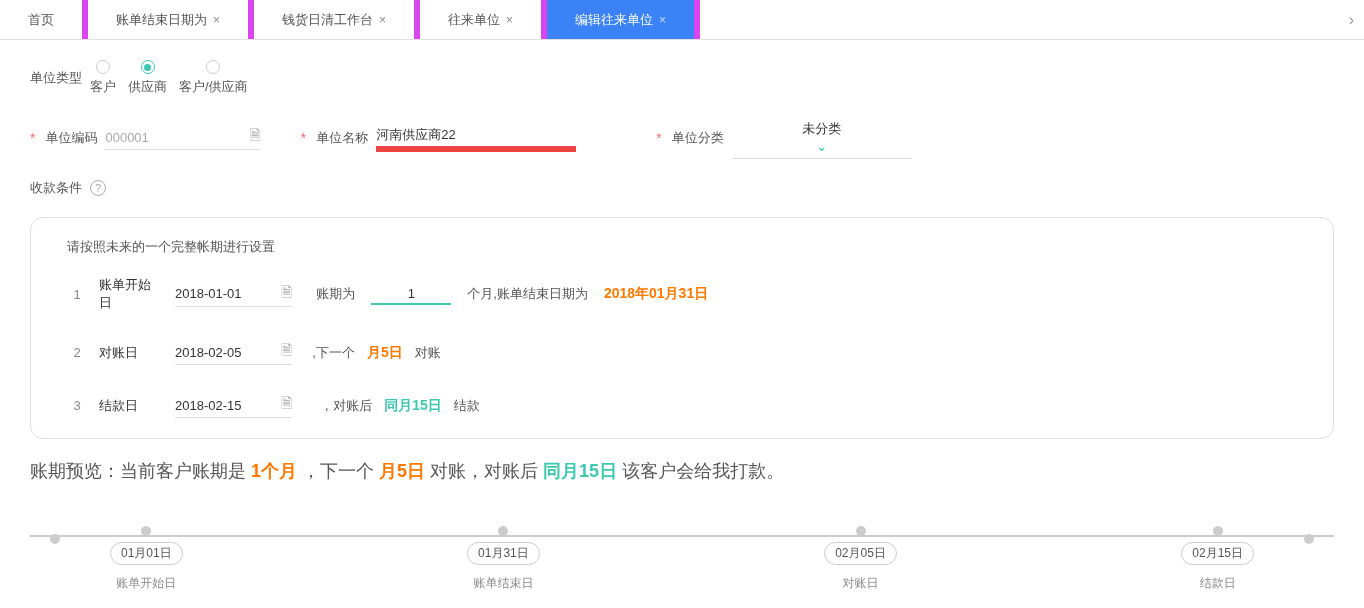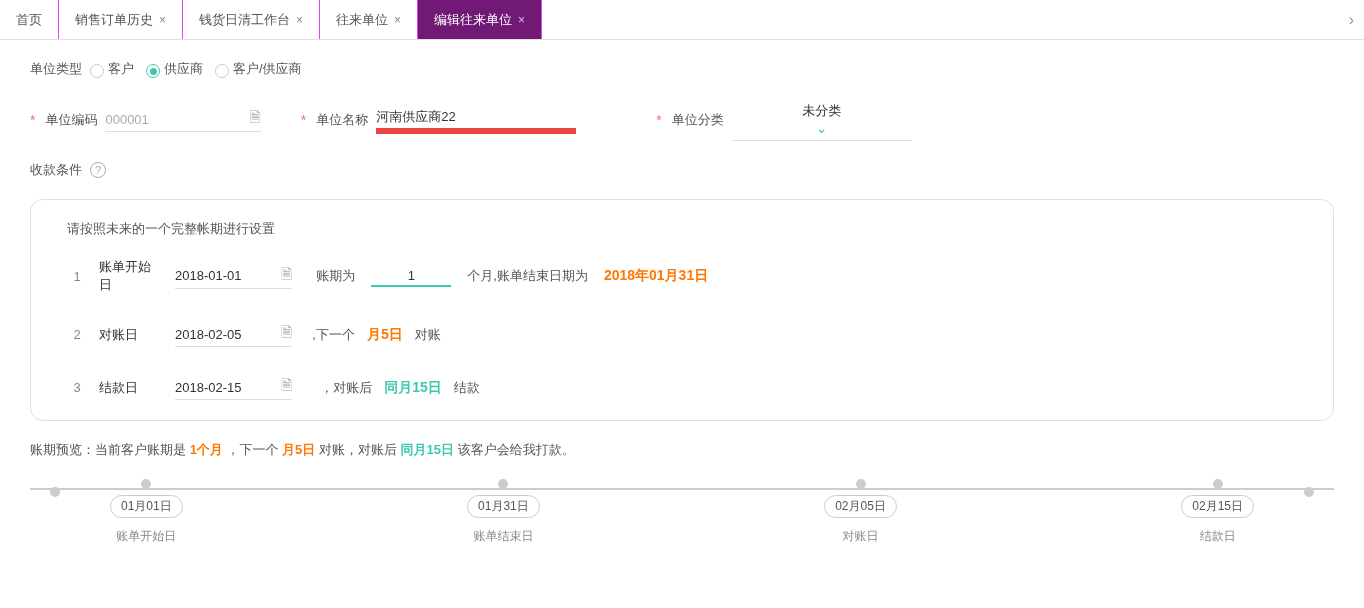--- a/index.html
+++ b/index.html
@@ -11,31 +11,31 @@
       align-items: center;
       background: #fff;
       border-bottom: 1px solid #e0e0e0;
       padding: 0;
       height: 40px;
       position: relative;
     }
     .tab {
       display: flex;
       align-items: center;
-      padding: 0 16px;
+      padding: 0 28px;
       height: 100%;
       cursor: pointer;
       font-size: 13px;
       color: #555;
-      border-right: 1px solid #d946ef;
+      border-right: 6px solid #d946ef;
       white-space: nowrap;
       gap: 6px;
     }
     .tab.active {
-      background: #701a75;
+      background: #3b82f6;
       color: #fff;
     }
     .tab .close-btn {
       font-size: 12px;
       opacity: 0.7;
       cursor: pointer;
     }
     .tab.active .close-btn { color: #fff; }
     .tab-arrow {
       margin-left: auto;
@@ -73,25 +73,26 @@
       color: #f56c6c;
       margin-right: 2px;
     }
     .radio-group {
       display: flex;
       align-items: center;
       gap: 12px;
     }
     .radio-item {
       display: flex;
-      align-items: flex-end;
+      align-items: center;
       gap: 4px;
       cursor: pointer;
       font-size: 13px;
       color: #555;
+      flex-direction: column;
     }
     .radio-circle {
       width: 14px;
       height: 14px;
       border-radius: 50%;
       border: 1.5px solid #ccc;
       display: flex;
       align-items: center;
       justify-content: center;
     }
@@ -262,23 +263,23 @@
     .highlight-cyan {
       color: #3dc9b0;
       font-weight: bold;
     }
 
     
     .preview-section {
       padding: 0 0 0 0;
     }
     .preview-text {
-      font-size: 13px;
-      color: #555;
-      margin-bottom: 16px;
+      font-size: 18px;
+      color: #555;
+      margin-bottom: 39px;
     }
     .timeline-line {
       position: absolute;
       top: 13px;
       left: 0;
       right: 0;
       height: 1.5px;
       background: #ccc;
       z-index: 0;
     }
@@ -319,21 +320,21 @@
     }
   </style>
 </head>
 <body>
 
 <div class="tab-bar">
   <div class="tab">
     <span>首页</span>
   </div>
   <div class="tab">
-    <span>销售订单历史</span>
+    <span>账单结束日期为</span>
     <span class="close-btn">×</span>
   </div>
   <div class="tab">
     <span>钱货日清工作台</span>
     <span class="close-btn">×</span>
   </div>
   <div class="tab">
     <span>往来单位</span>
     <span class="close-btn">×</span>
   </div>

